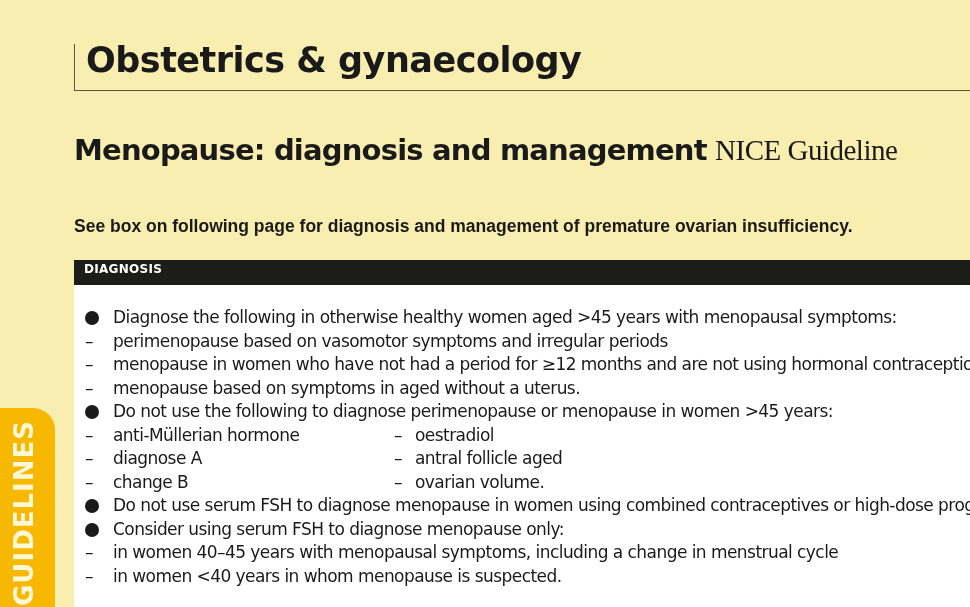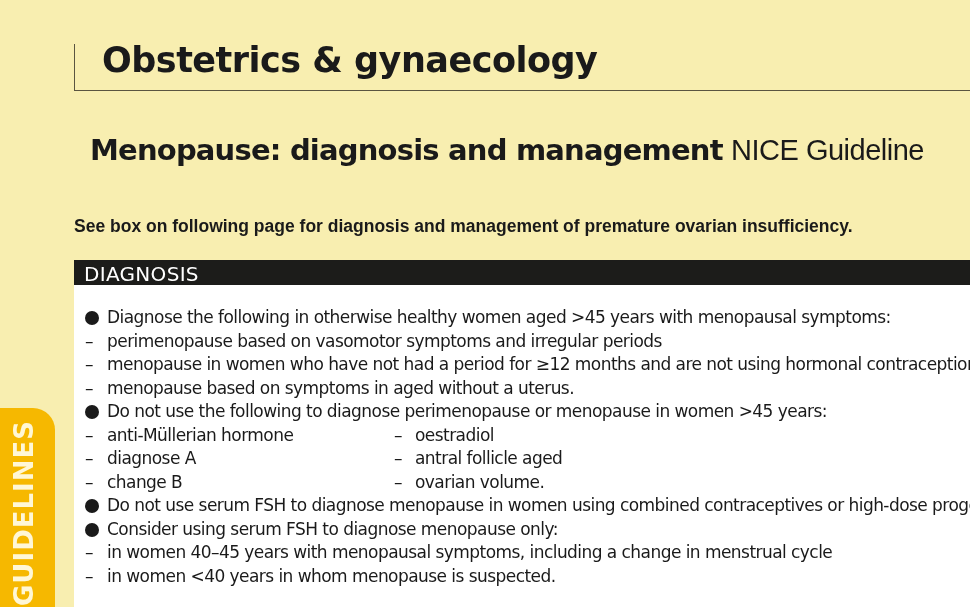--- a/index.html
+++ b/index.html
@@ -9,55 +9,55 @@
     font-family:"Liberation Sans", sans-serif;
     color:#1a1a1a;
   }
   .chapter-head {
     position:absolute; left:74px; top:44px; width:900px; height:46px;
     border-left:1px solid #5a5440; border-bottom:1px solid #5a5440;
   }
   .chapter-title {
     position:absolute; left:11px; top:-4px;
     font-family:"DejaVu Sans", sans-serif; font-weight:bold; font-size:35px;
-    letter-spacing:-0.5px; white-space:nowrap;margin-left:16px;
+    letter-spacing:-0.5px; white-space:nowrap;
   }
   .guideline-title {
     position:absolute; left:74px; top:132px; white-space:nowrap;
     font-size:31px; letter-spacing:-0.3px;
   }
-  .guideline-title .main { font-family:"DejaVu Sans", sans-serif; font-weight:bold; font-size:29px; letter-spacing:-0.8px;margin-left:16px; }
-  .guideline-title .tag { font-family:Liberation Sans, sans-serif; font-weight:normal; font-size:29px; letter-spacing:-0.5px; }
+  .guideline-title .main { font-family:"DejaVu Sans", sans-serif; font-weight:bold; font-size:29px; letter-spacing:-0.8px; }
+  .guideline-title .tag { font-family:Liberation Serif, serif; font-weight:normal; font-size:29px; letter-spacing:-0.5px; }
   .see-note {
     position:absolute; left:74px; top:216px; white-space:nowrap;
     font-family:"Liberation Sans", sans-serif; font-weight:bold; font-size:17.5px;
   }
   .section-bar {
     position:absolute; left:74px; top:260px; width:900px; height:25px;
     background:#1c1c1a;
   }
   .section-label {
     position:absolute; left:10px; top:2px; color:#fff;
-    font-family:"DejaVu Sans", sans-serif; font-weight:normal; font-size:20px; letter-spacing:0.3px;
+    font-family:"DejaVu Sans", sans-serif; font-weight:bold; font-size:12px; letter-spacing:0.3px;
   }
   .content {
     position:absolute; left:74px; top:285px; width:900px; height:330px;
     background:#ffffff;
   }
   .lines { position:absolute; left:10px; top:22px; }
   .line {
     position:relative; height:23.5px; white-space:nowrap;
     font-family:"DejaVu Sans", sans-serif; font-size:17px; letter-spacing:-0.55px; color:#1a1a1a;
   }
   .marker { position:absolute; left:0; top:0; width:20px; }
   .bullet-dot {
     position:absolute; left:1px; top:4px; width:14px; height:14px; border-radius:50%; background:#1a1a1a;
   }
   .dash { position:absolute; left:1px; top:0; }
-  .text { position:absolute; left:23px; top:0; }
+  .text { position:absolute; left:29px; top:0; }
   .col2 { position:absolute; left:310px; top:0; }
   .col2 .dash { left:0; }
   .col2 .text { left:21px; }
   .side-tab {
     position:absolute; left:0; top:408px; width:55px; height:210px;
     background:#f6b800; border-top-right-radius:22px;
   }
   .side-tab-label {
     position:absolute; left:9px; top:198px;
     transform:rotate(-90deg); transform-origin:left top;

